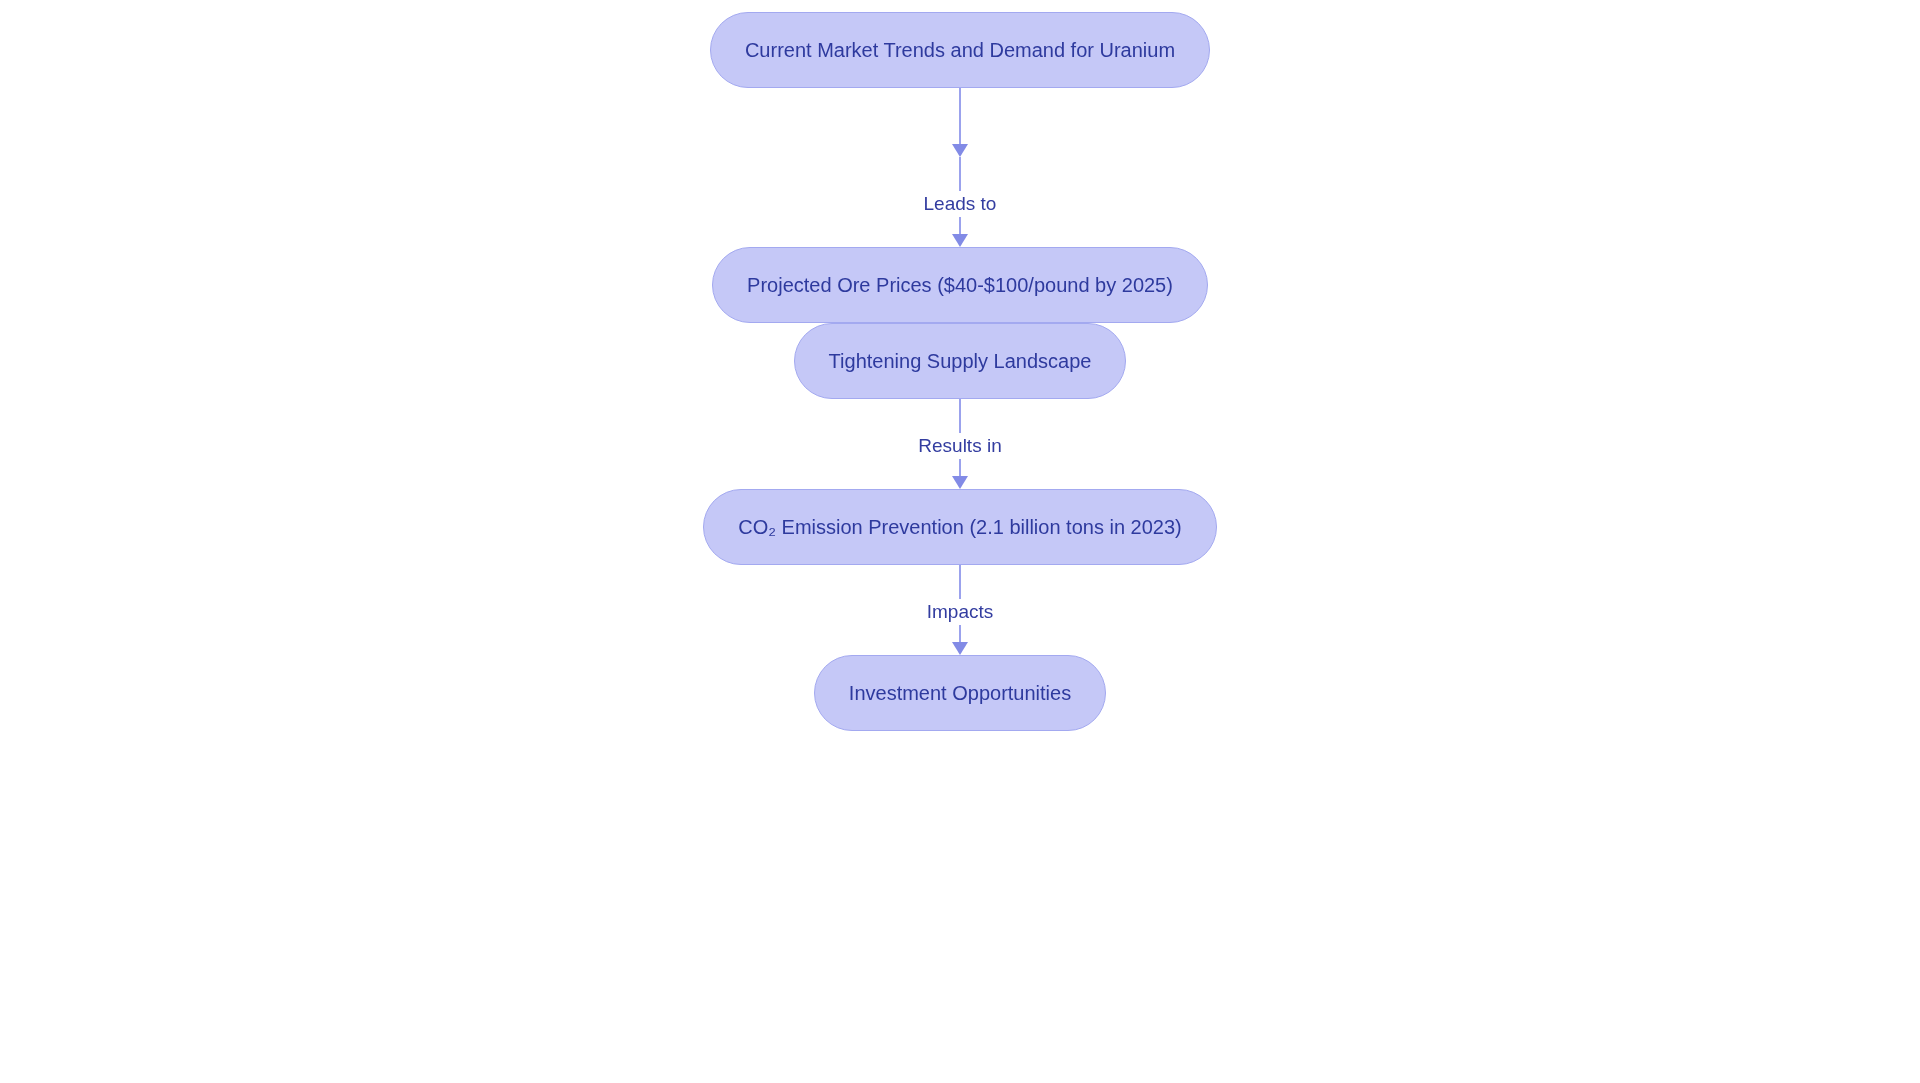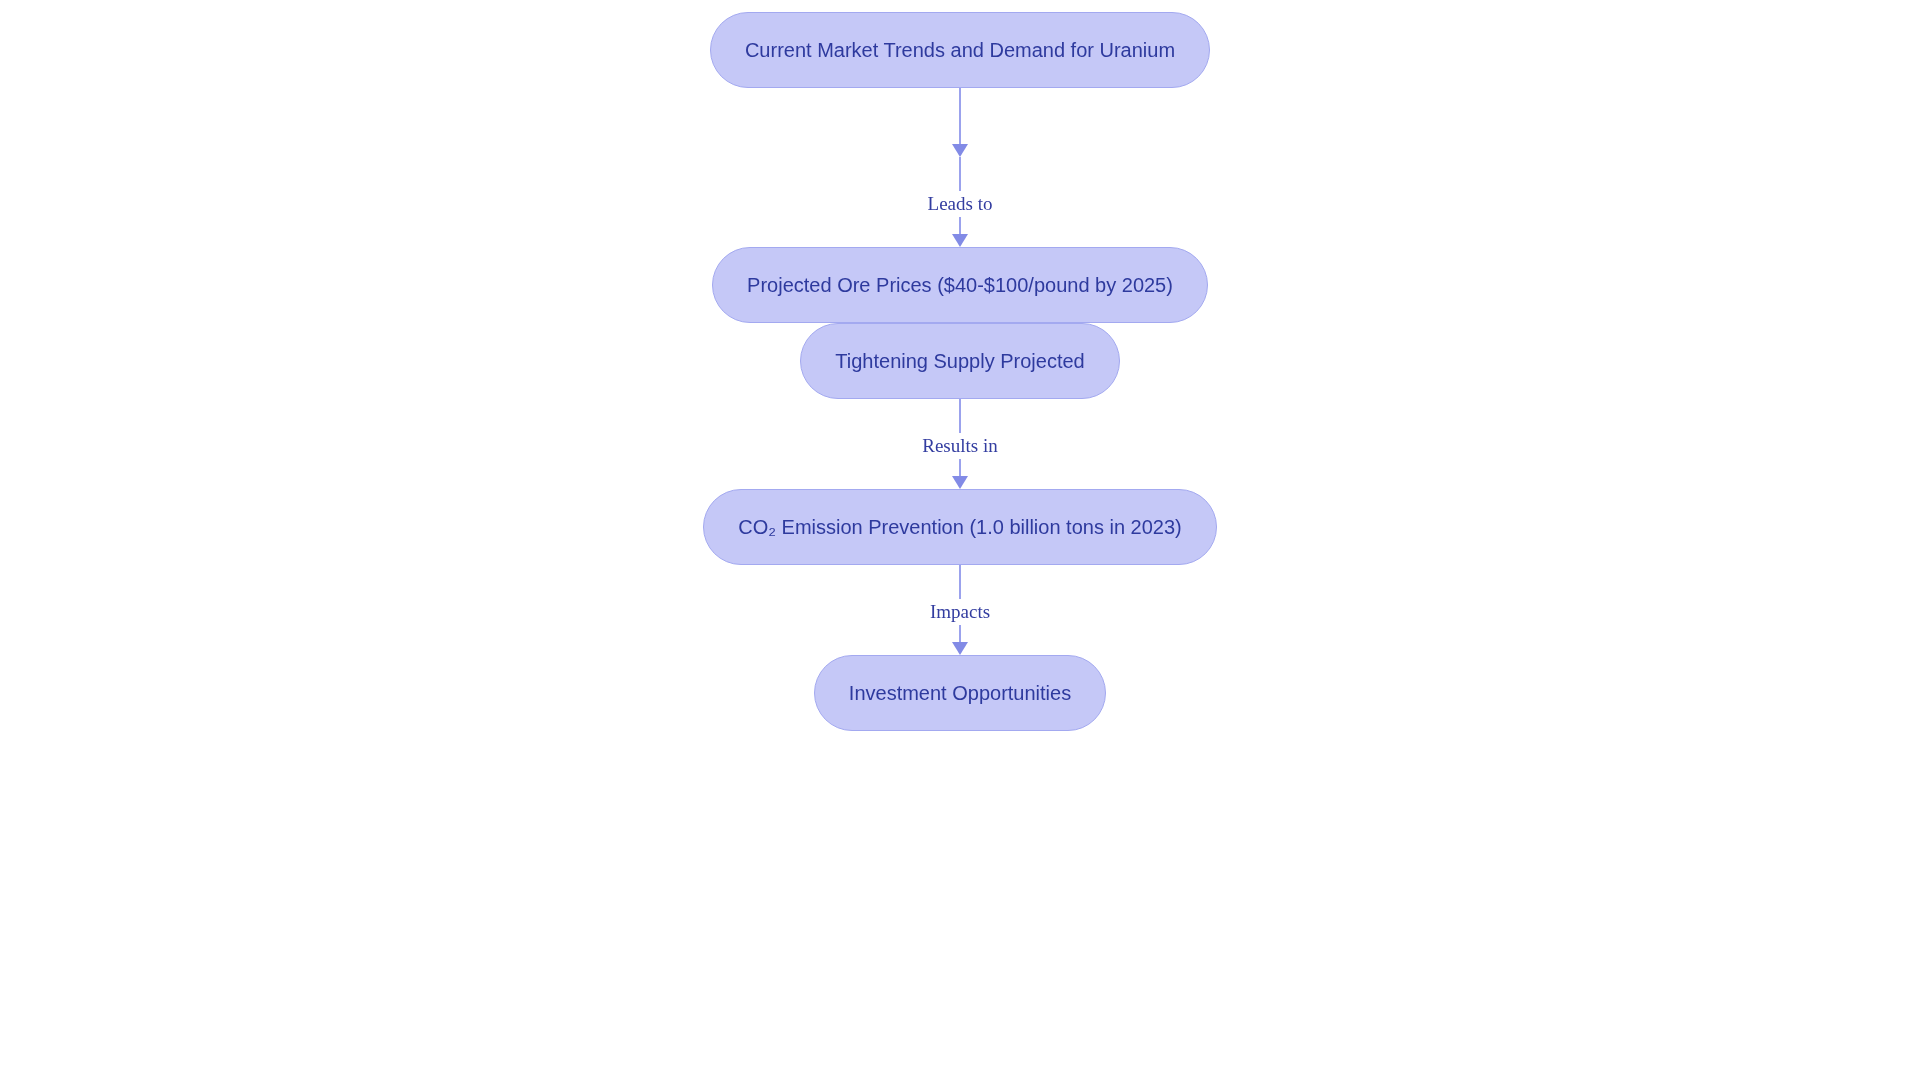--- a/index.html
+++ b/index.html
@@ -74,21 +74,20 @@
   .edge-label {
     position: absolute;
     left: 50%;
     top: 52%;
     transform: translate(-50%, -50%);
     background: var(--background);
     padding: 2px 8px;
     font-size: 19px;
     color: var(--edge-label-text);
     white-space: nowrap;
-    font-family: Liberation Serif, serif;
   }
   .edge-label:empty { display: none; }
 </style>
 </head>
 <body>
 
 <div class="flow">
 
   <div class="node">
     <span class="node-label">Current Market Trends and Demand for Uranium</span>
@@ -106,31 +105,31 @@
     <div class="edge-arrowhead"></div>
     <div class="edge-label">Leads to</div>
   </div>
 
   <div class="node">
     <span class="node-label">Projected Ore Prices ($40-$100/pound by 2025)</span>
   </div>
 
 
   <div class="node">
-    <span class="node-label">Tightening Supply Projected</span>
+    <span class="node-label">Tightening Supply Landscape</span>
   </div>
 
   <div class="connector">
     <div class="edge-line"></div>
     <div class="edge-arrowhead"></div>
     <div class="edge-label">Results in</div>
   </div>
 
   <div class="node">
-    <span class="node-label">CO₂ Emission Prevention (1.0 billion tons in 2023)</span>
+    <span class="node-label">CO₂ Emission Prevention (2.1 billion tons in 2023)</span>
   </div>
 
 
 
   <div class="connector">
     <div class="edge-line"></div>
     <div class="edge-arrowhead"></div>
     <div class="edge-label">Impacts</div>
   </div>
 

